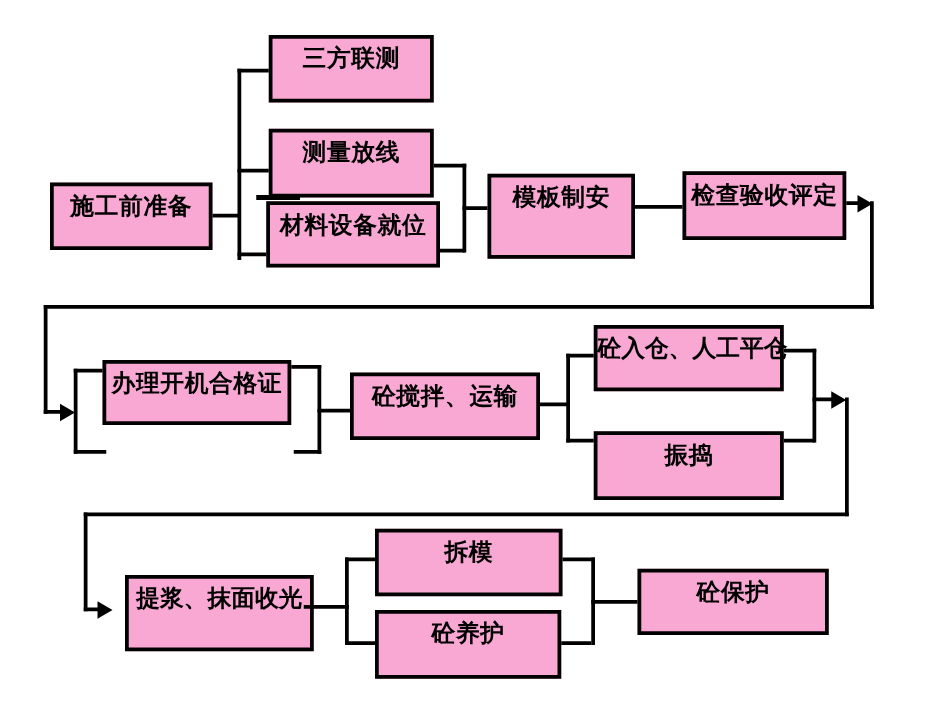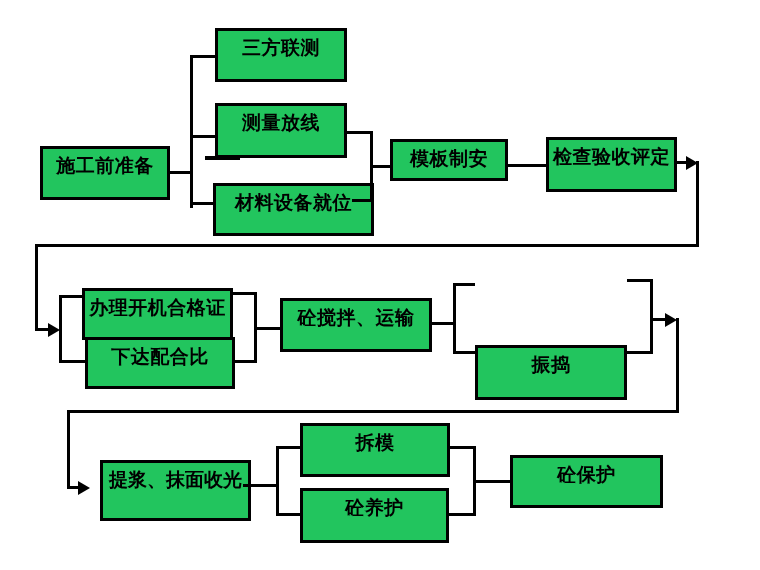--- a/index.html
+++ b/index.html
@@ -1,21 +1,21 @@
 <!DOCTYPE html>
 <html><head>
 <meta charset="utf-8">
 <style>
   html,body{margin:0;padding:0;background:#ffffff;}
   .stage{
     position:relative;width:760px;height:570px;background:#ffffff;overflow:hidden;
     font-family:"Liberation Sans","DejaVu Sans",sans-serif;
   }
   .node{
-    position:absolute;box-sizing:border-box;border:3px solid #000;background:#22c55e;
+    position:absolute;box-sizing:border-box;border:3px solid #000;background:#f9a8d4;
     color:#000;font-size:19px;font-weight:bold;text-align:center;
     padding-top:5px;line-height:24px;letter-spacing:0.5px;white-space:nowrap;
   }
   .hl{position:absolute;height:3px;background:#000;}
   .vl{position:absolute;width:3px;background:#000;}
   .dash{position:absolute;height:4px;background:#000;}
   .arr-r{
     position:absolute;width:0;height:0;
     border-top:7px solid transparent;border-bottom:7px solid transparent;
     border-left:12px solid #000;
@@ -25,32 +25,32 @@
 <body>
 
 <div class="stage">
 
   <div class="node" style="left:40px;top:146px;width:130px;height:54px">施工前准备</div>
 
   <div class="node" style="left:215px;top:28px;width:132px;height:54px">三方联测</div>
 
   <div class="node" style="left:215px;top:103px;width:132px;height:55px">测量放线</div>
 
-  <div class="node" style="left:213px;top:183px;width:161px;height:53px">材料设备就位</div>
+  <div class="node" style="left:213px;top:161px;width:139px;height:53px">材料设备就位</div>
 
-  <div class="node" style="left:390px;top:139px;width:118px;height:42px">模板制安</div>
+  <div class="node" style="left:390px;top:139px;width:118px;height:68px">模板制安</div>
 
   <div class="node" style="left:546px;top:137px;width:131px;height:55px">检查验收评定</div>
 
   <div class="node" style="left:82px;top:288px;width:151px;height:52px">办理开机合格证</div>
 
-  <div class="node" style="left:85px;top:337px;width:150px;height:52px">下达配合比</div>
 
   <div class="node" style="left:280px;top:298px;width:152px;height:54px">砼搅拌、运输</div>
 
+  <div class="node" style="left:475px;top:260px;width:152px;height:53px;letter-spacing:0">砼入仓、人工平仓</div>
 
   <div class="node" style="left:475px;top:345px;width:152px;height:55px">振捣</div>
 
   <div class="node" style="left:100px;top:460px;width:151px;height:61px;letter-spacing:0">提浆、抹面收光</div>
 
   <div class="node" style="left:300px;top:488px;width:149px;height:55px">砼养护</div>
 
   <div class="node" style="left:300px;top:423px;width:150px;height:54px">拆模</div>
 
   <div class="node" style="left:510px;top:455px;width:153px;height:53px">砼保护</div>

